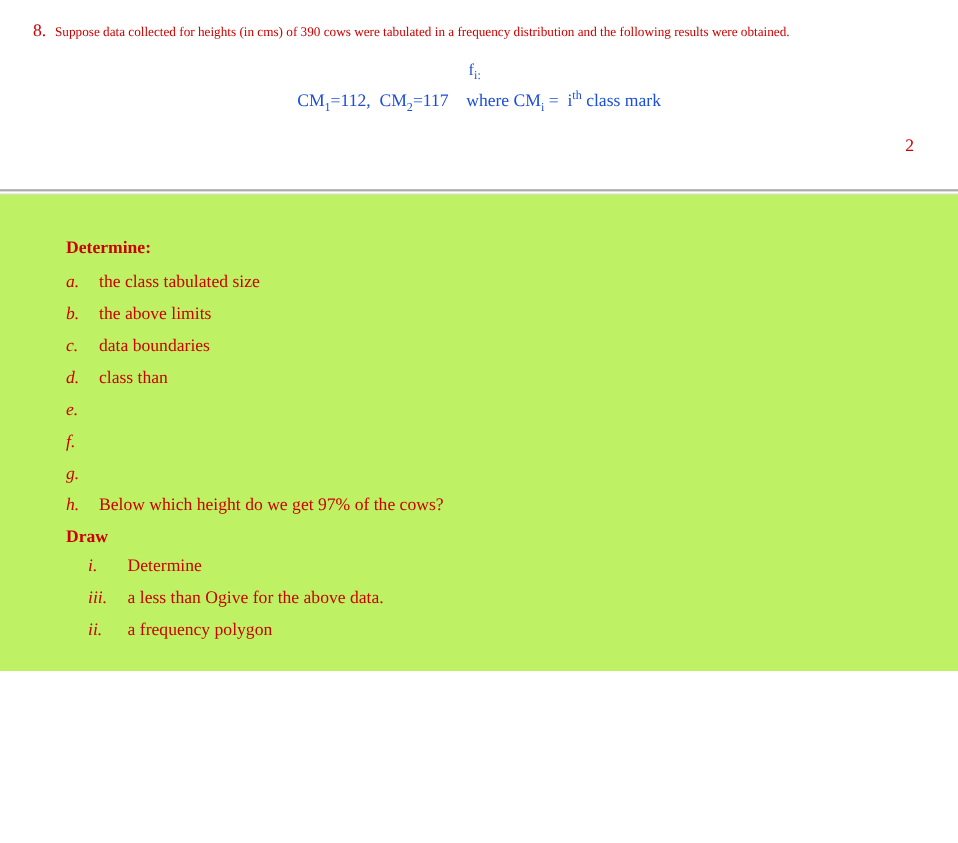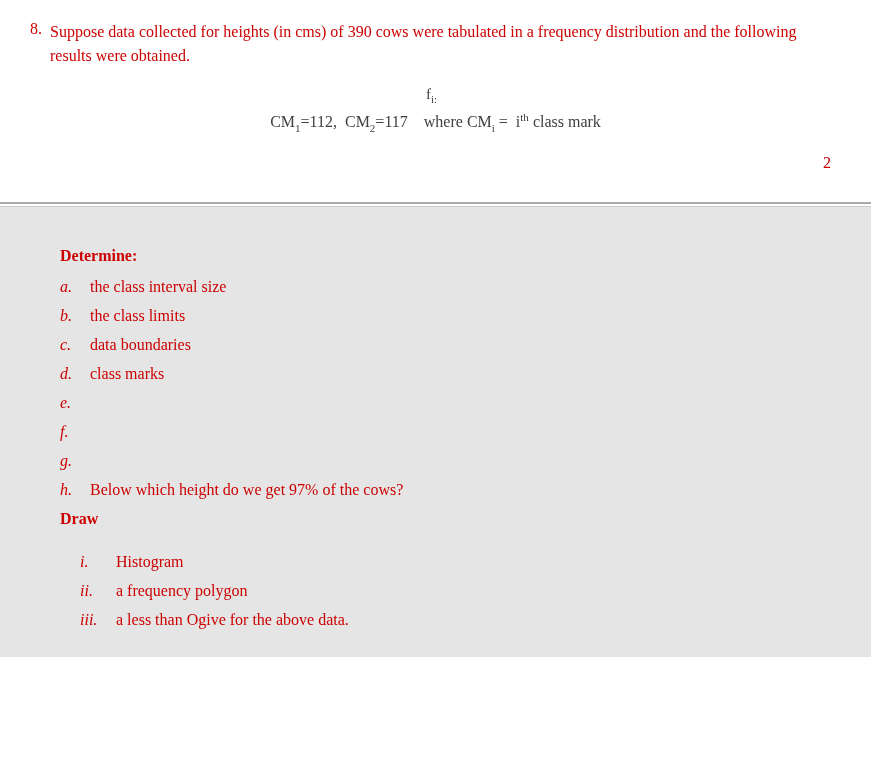--- a/index.html
+++ b/index.html
@@ -36,29 +36,29 @@
     }
 
     .question-number {
       font-size: 16px;
       color: #cc0000;
       margin-right: 8px;
       white-space: nowrap;
     }
 
     .question-text {
-      font-size: 16px;
+      font-size: 12px;
       color: #cc0000;
       line-height: 1.5;
     }
 
     .frequency-data {
       text-align: center;
       margin: 15px 0 10px 0;
-      color: #404040;
+      color: #1d4ed8;
     }
 
     .freq-row {
       display: flex;
       justify-content: center;
       align-items: baseline;
       gap: 0px;
       margin-bottom: 6px;
       font-size: 16px;
     }
@@ -97,21 +97,21 @@
     .divider {
       width: 100%;
       height: 2px;
       background: #aaa;
       margin: 0;
     }
 
     
     .bottom-section {
       padding: 40px 30px 20px 60px;
-      background: #e5e5e5;
+      background: #bef264;
     }
 
     .determine-label {
       font-size: 16px;
       color: #cc0000;
       font-weight: bold;
       margin-bottom: 10px;
     }
 
     .sub-items {
@@ -135,21 +135,21 @@
     }
 
     .draw-section {
       margin-top: 8px;
     }
 
     .draw-label {
       font-size: 16px;
       color: #cc0000;
       font-weight: bold;
-      margin-bottom: 22px;
+      margin-bottom: 5px;
     }
 
     .draw-items {
       list-style: none;
       padding: 0;
       margin: 0;
       padding-left: 20px;
     }
 
     .draw-item {
@@ -202,33 +202,33 @@
   <div class="divider"></div>
   <div class="divider" style="height:1px; background:#ccc; margin-top:2px;"></div>
 
   <div class="bottom-section">
 
     <div class="determine-label">Determine:</div>
 
     <ul class="sub-items">
       <li class="sub-item">
         <span class="sub-item-label">a.</span>
-        <span>the class interval size</span>
+        <span>the class tabulated size</span>
       </li>
       <li class="sub-item">
         <span class="sub-item-label">b.</span>
-        <span>the class limits</span>
+        <span>the above limits</span>
       </li>
       <li class="sub-item">
         <span class="sub-item-label">c.</span>
         <span>data boundaries</span>
       </li>
       <li class="sub-item">
         <span class="sub-item-label">d.</span>
-        <span>class marks</span>
+        <span>class than</span>
       </li>
       <li class="sub-item">
         <span class="sub-item-label">e.</span>
       </li>
       <li class="sub-item">
         <span class="sub-item-label">f.</span>
       </li>
       <li class="sub-item">
         <span class="sub-item-label">g.</span>
       </li>
@@ -236,28 +236,28 @@
         <span class="sub-item-label">h.</span>
         <span>Below which height do we get 97% of the cows?</span>
       </li>
     </ul>
 
     <div class="draw-section">
       <div class="draw-label">Draw</div>
       <ul class="draw-items">
         <li class="draw-item">
           <span class="draw-item-label">i.</span>
-          <span>Histogram</span>
+          <span>Determine</span>
+        </li>
+        <li class="draw-item">
+          <span class="draw-item-label">iii.</span>
+          <span>a less than Ogive for the above data.</span>
         </li>
         <li class="draw-item">
           <span class="draw-item-label">ii.</span>
           <span>a frequency polygon</span>
         </li>
-        <li class="draw-item">
-          <span class="draw-item-label">iii.</span>
-          <span>a less than Ogive for the above data.</span>
-        </li>
       </ul>
     </div>
 
   </div>
 
 </div>
 
 </body></html>

